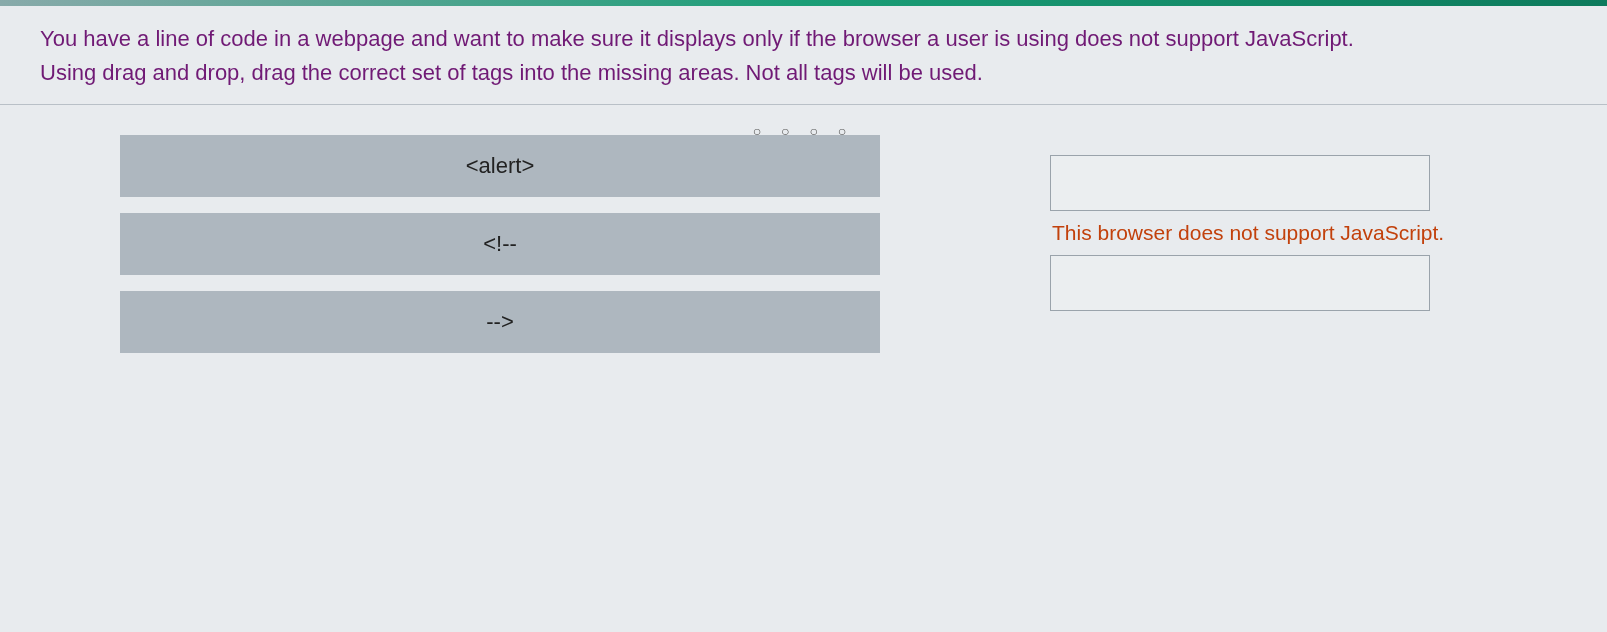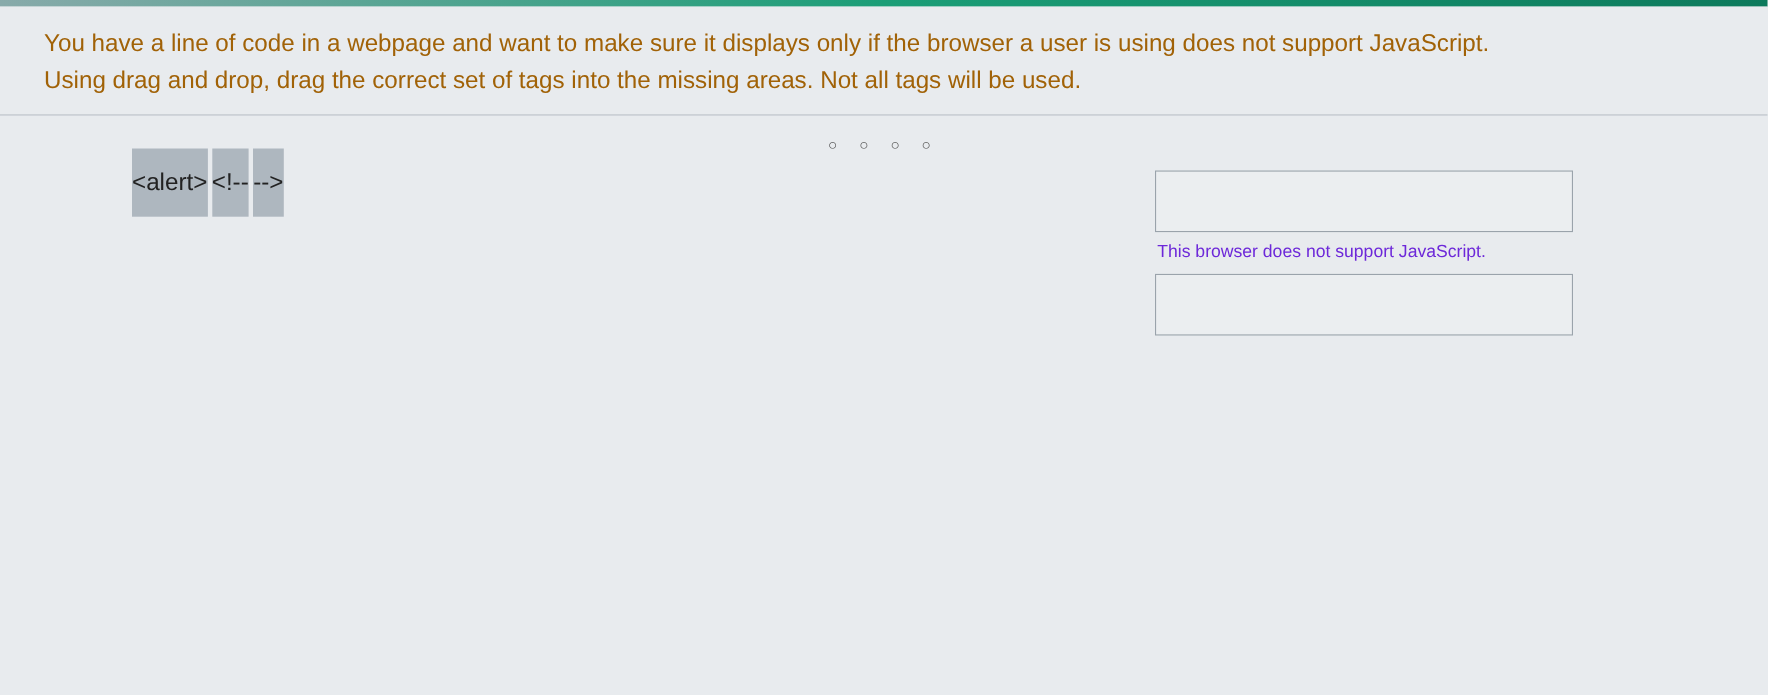--- a/index.html
+++ b/index.html
@@ -16,21 +16,21 @@
     background: linear-gradient(90deg,#8aa 0%, #1b9e77 50%, #0d7a5c 100%);
   }
   .question-area {
     padding: 16px 40px 14px 40px;
     border-bottom: 1px solid #b9c0c7;
     background: #e8ebee;
   }
   .question-area p {
     font-size: 22px;
     line-height: 1.55;
-    color: #a16207;
+    color: #701a75;
   }
   .workspace {
     position: relative;
     display: flex;
     flex-direction: row;
     width: 100%;
     padding: 30px 40px 20px 120px;
     gap: 170px;
   }
   .drag-handle {
@@ -38,22 +38,22 @@
     top: 18px;
     left: 50%;
     transform: translateX(-50%);
     font-size: 14px;
     letter-spacing: 8px;
     color: #555;
     cursor: grab;
   }
   .source-column {
     display: flex;
-    flex-direction: row;
-    gap: 4px;
+    flex-direction: column;
+    gap: 16px;
     width: 760px;
   }
   .draggable-tag {
     background: #aeb7bf;
     height: 62px;
     display: flex;
     align-items: center;
     justify-content: center;
     font-size: 22px;
     color: #222;
@@ -65,22 +65,22 @@
     flex-direction: column;
     width: 380px;
     margin-top: 20px;
   }
   .drop-zone {
     height: 56px;
     border: 1px solid #9aa3ab;
     background: rgba(255,255,255,0.15);
   }
   .static-text {
-    font-size: 16px;
-    color: #6d28d9;
+    font-size: 21px;
+    color: #c2410c;
     padding: 10px 2px;
     white-space: nowrap;
   }
 </style>
 </head>
 <body>
 
 <div class="topbar"></div>
 
 <div class="question-area">

